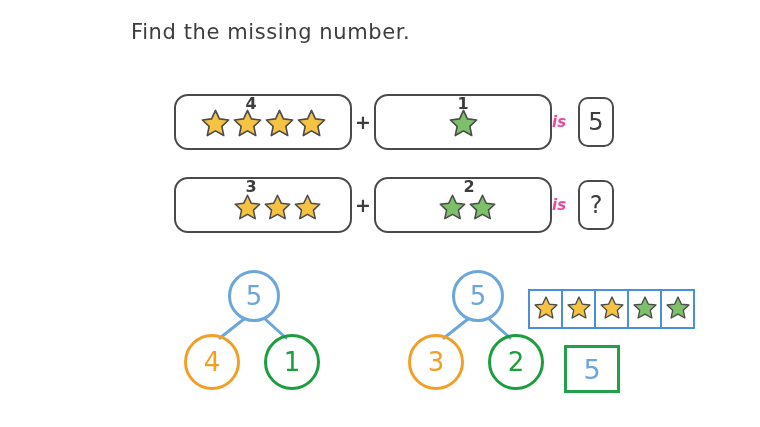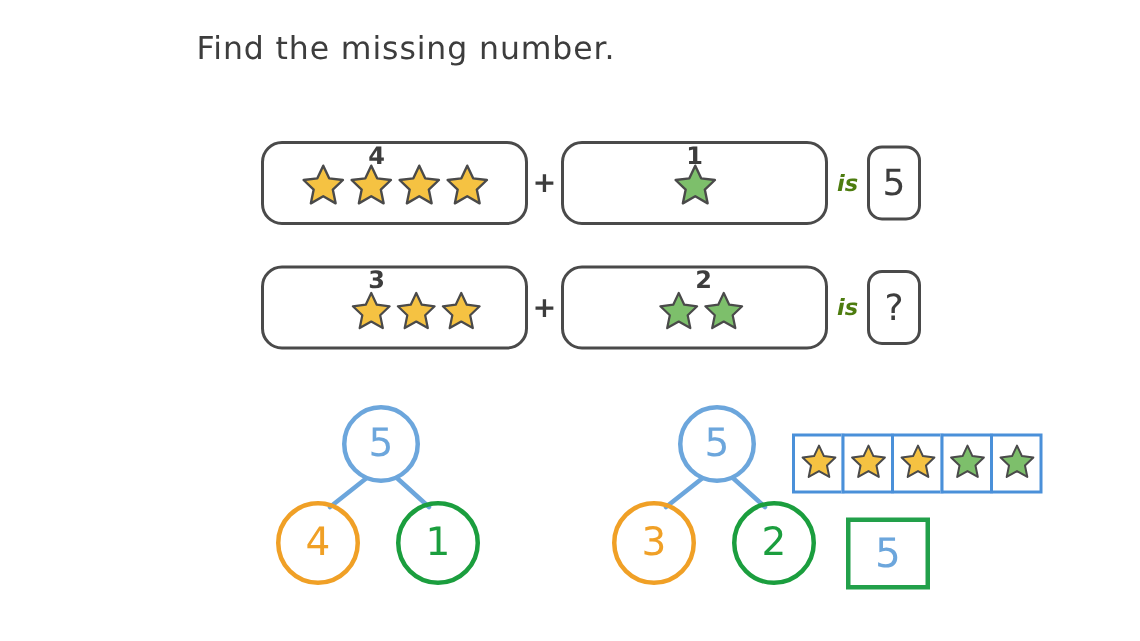--- a/index.html
+++ b/index.html
@@ -83,25 +83,25 @@
   .plus {
     width: 22px;
     text-align: center;
     font-size: 19px;
     font-weight: bold;
     color: #3d3d3d;
     line-height: 1;
   }
   .is-word {
     width: 26px;
-    text-align: center;
+    text-align: left;
     font-size: 15px;
     font-style: italic;
     font-weight: bold;
-    color: #4d7c0f;
+    color: #ec4899;
   }
   .answer-box {
     box-sizing: border-box;
     width: 36px;
     height: 50px;
     border: 2px solid #4a4a4a;
     border-radius: 10px;
     background: #fff;
     display: flex;
     align-items: center;

